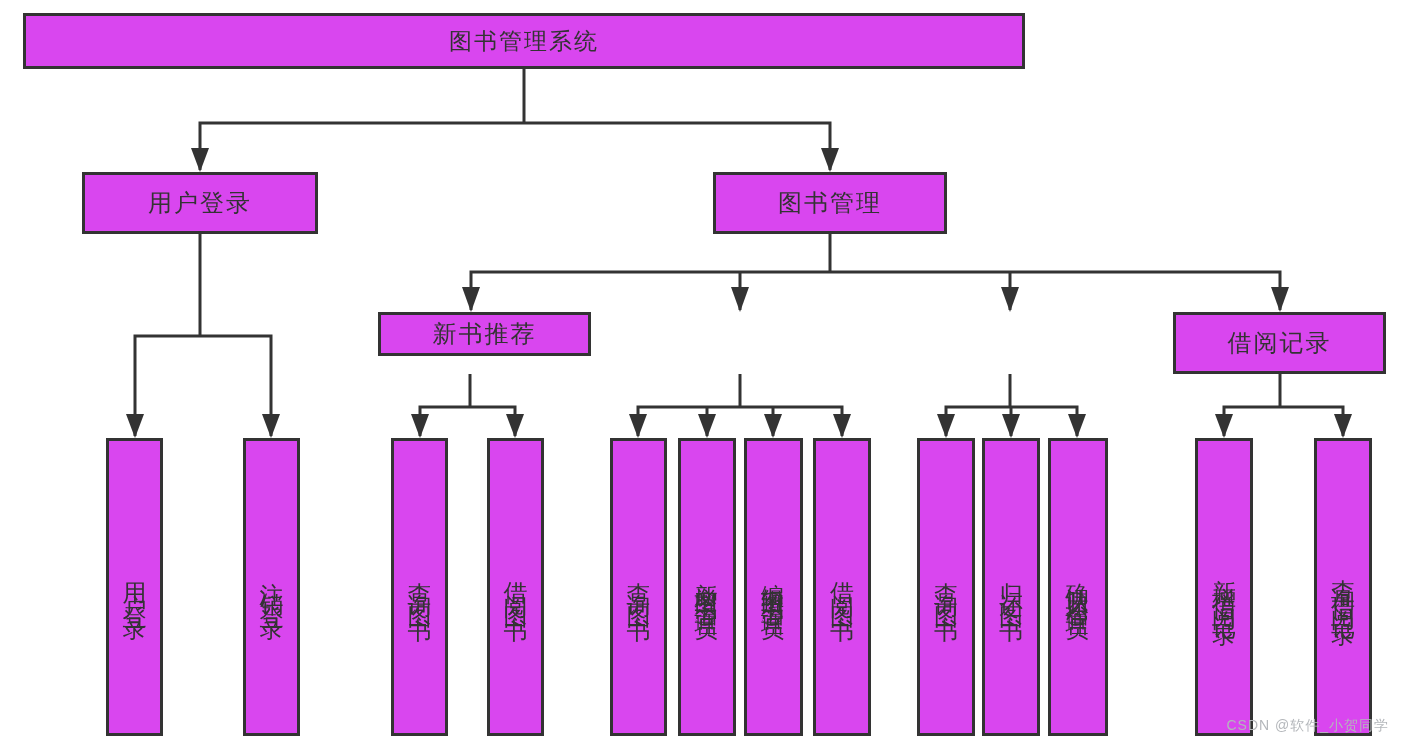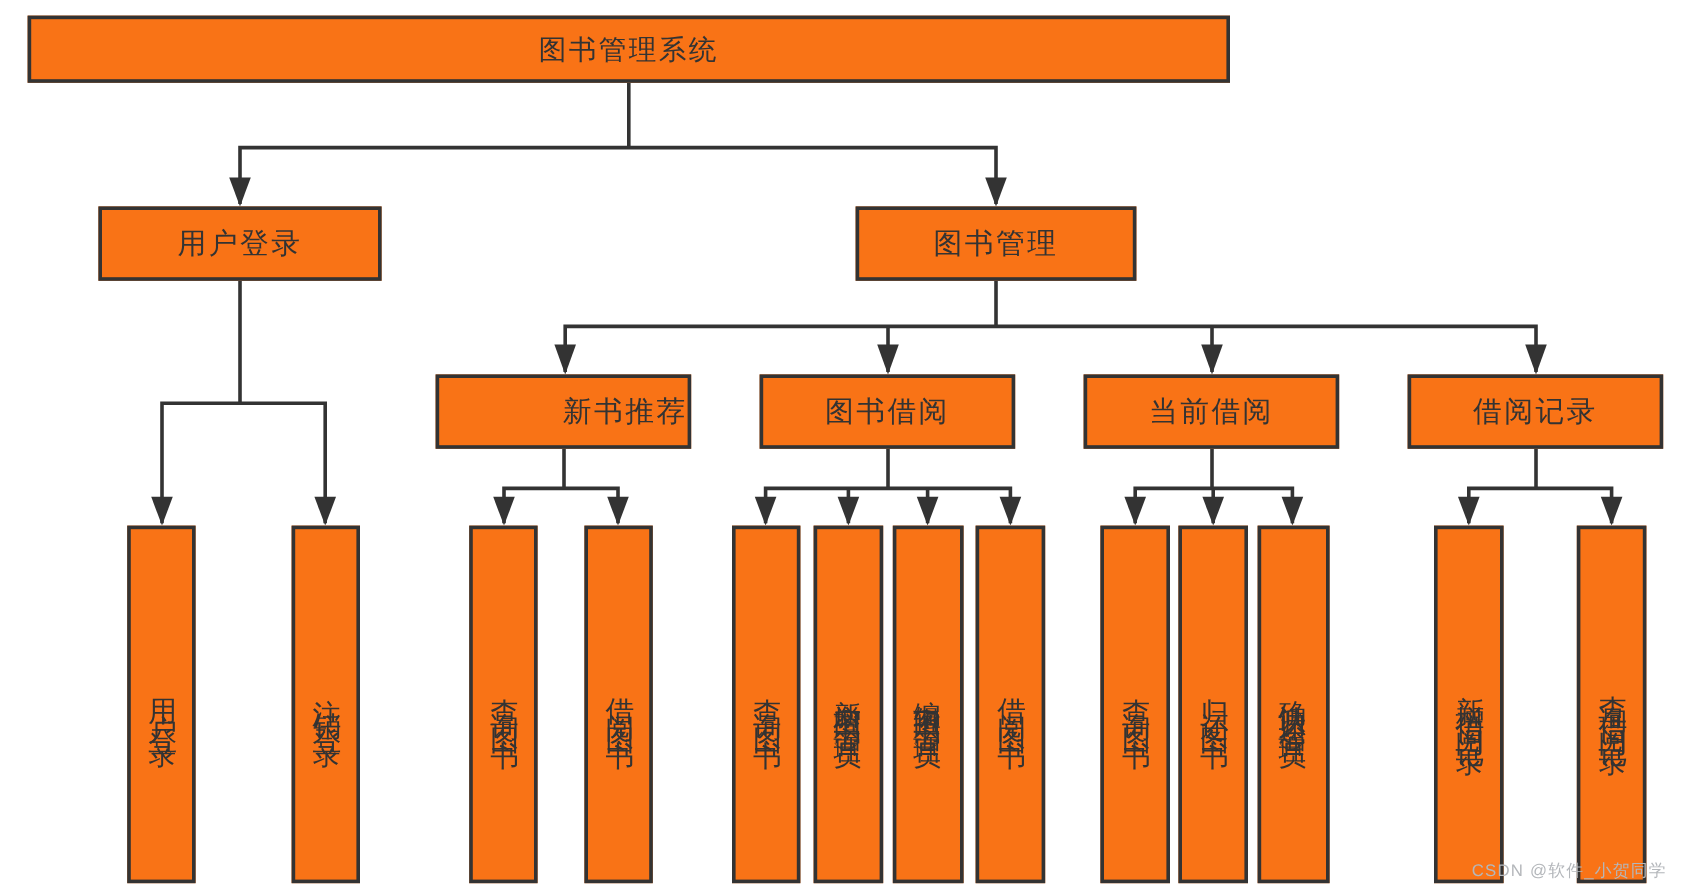--- a/index.html
+++ b/index.html
@@ -28,21 +28,21 @@
     fill: none;
     stroke-linejoin: miter;
   }
   .connectors polygon {
     fill: #333333;
     stroke: none;
   }
   .node {
     position: absolute;
     box-sizing: border-box;
-    background: #f97316;
+    background: #d946ef;
     border: 3px solid #333333;
     display: flex;
     align-items: center;
     justify-content: center;
     color: #333333;
     text-align: center;
   }
   .node.hbox {
     font-size: 24px;
     letter-spacing: 2px;
@@ -142,28 +142,22 @@
     <span>图书管理系统</span>
   </div>
 
   <div class="node hbox" style="left:82px; top:172px; width:236px; height:62px;">
     <span>用户登录</span>
   </div>
   <div class="node hbox" style="left:713px; top:172px; width:234px; height:62px;align-items:center;">
     <span>图书管理</span>
   </div>
 
-  <div class="node hbox" style="left:363px; top:312px; width:213px; height:62px;justify-content:flex-end;">
+  <div class="node hbox" style="left:378px; top:312px; width:213px; height:44px;">
     <span>新书推荐</span>
-  </div>
-  <div class="node hbox" style="left:633px; top:312px; width:213px; height:62px;">
-    <span>图书借阅</span>
-  </div>
-  <div class="node hbox" style="left:903px; top:312px; width:213px; height:62px;">
-    <span>当前借阅</span>
   </div>
   <div class="node hbox" style="left:1173px; top:312px; width:213px; height:62px;">
     <span>借阅记录</span>
   </div>
 
   <div class="node leaf" style="left:106px; top:438px; width:57px; height:298px;">
     <span>用户登录</span>
   </div>
   <div class="node leaf" style="left:243px; top:438px; width:57px; height:298px;">
     <span>注销登录</span>

